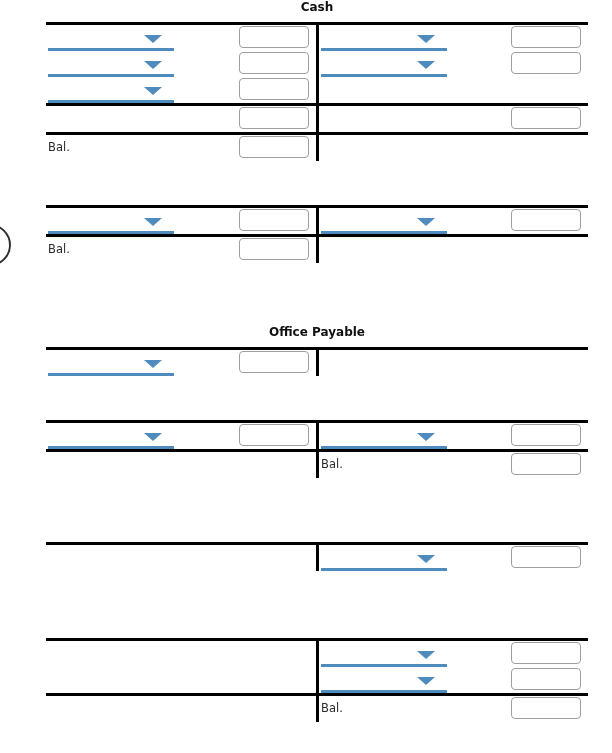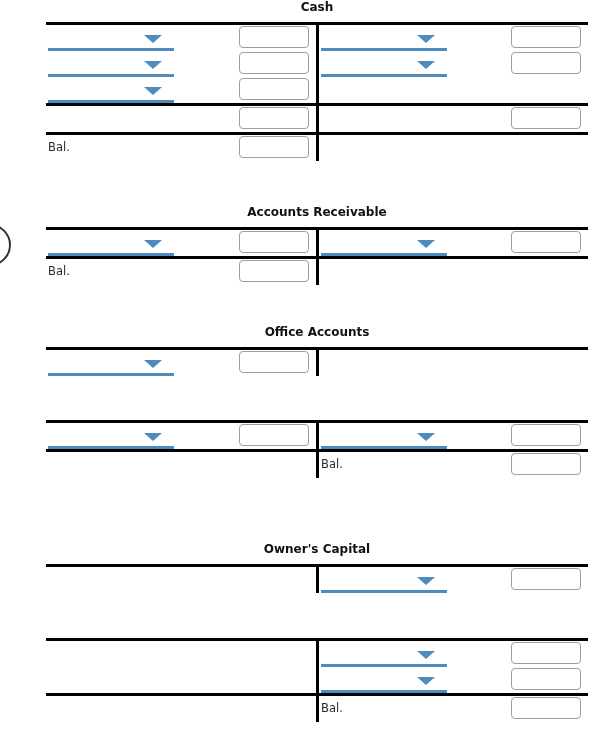--- a/index.html
+++ b/index.html
@@ -117,21 +117,20 @@
       <div class="h h-l">
         <span class="bal">Bal.</span>
         <input class="amt" type="text" style="">
       </div>
       <div class="h h-r"></div>
     </div>
   </div>
 </div>
 
 <div class="account" style="top:205px">
-  <div class="t-title">Accounts Receivable</div>
   <div class="t-table">
     <div class="divider"></div>
     <div class="row">
       <div class="h h-l">
         <div class="dd">
             <i class="tri"></i>
           </div>
         <input class="amt" type="text" style="">
       </div>
       <div class="h h-r">
@@ -145,21 +144,21 @@
       <div class="h h-l">
         <span class="bal">Bal.</span>
         <input class="amt" type="text" style="">
       </div>
       <div class="h h-r"></div>
     </div>
   </div>
 </div>
 
 <div class="account" style="top:325px">
-  <div class="t-title">Office Accounts</div>
+  <div class="t-title">Office Payable</div>
   <div class="t-table">
     <div class="divider"></div>
     <div class="row">
       <div class="h h-l">
         <div class="dd">
             <i class="tri"></i>
           </div>
         <input class="amt" type="text" style="">
       </div>
       <div class="h h-r"></div>
@@ -188,21 +187,20 @@
       <div class="h h-l"></div>
       <div class="h h-r">
         <span class="bal">Bal.</span>
         <input class="amt" type="text" style="">
       </div>
     </div>
   </div>
 </div>
 
 <div class="account" style="top:542px">
-  <div class="t-title">Owner's Capital</div>
   <div class="t-table">
     <div class="divider"></div>
     <div class="row">
       <div class="h h-l"></div>
       <div class="h h-r">
         <div class="dd">
             <i class="tri"></i>
           </div>
         <input class="amt" type="text" style="">
       </div>

